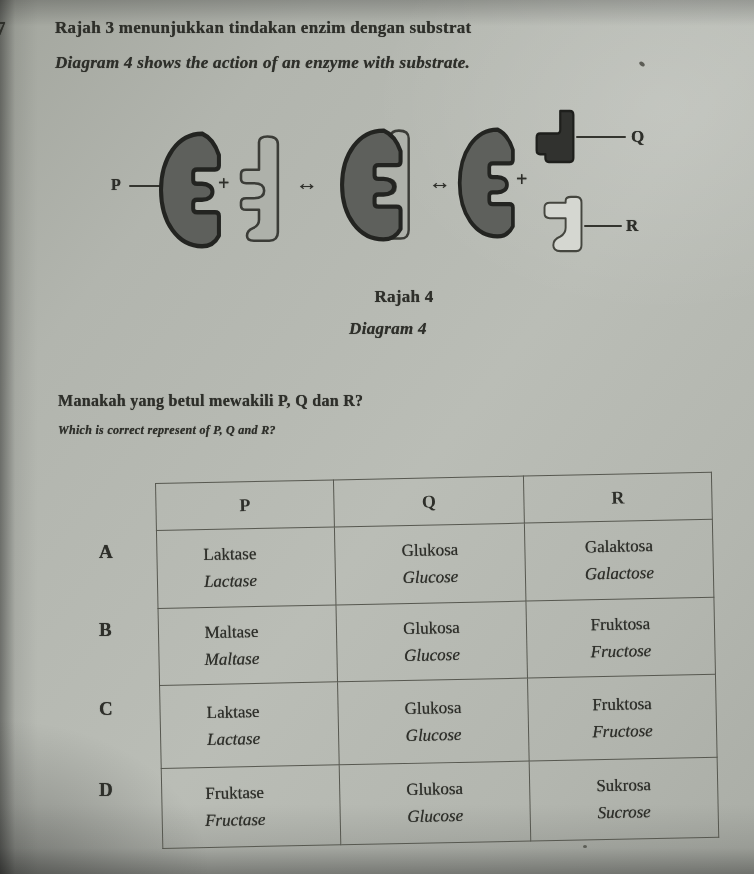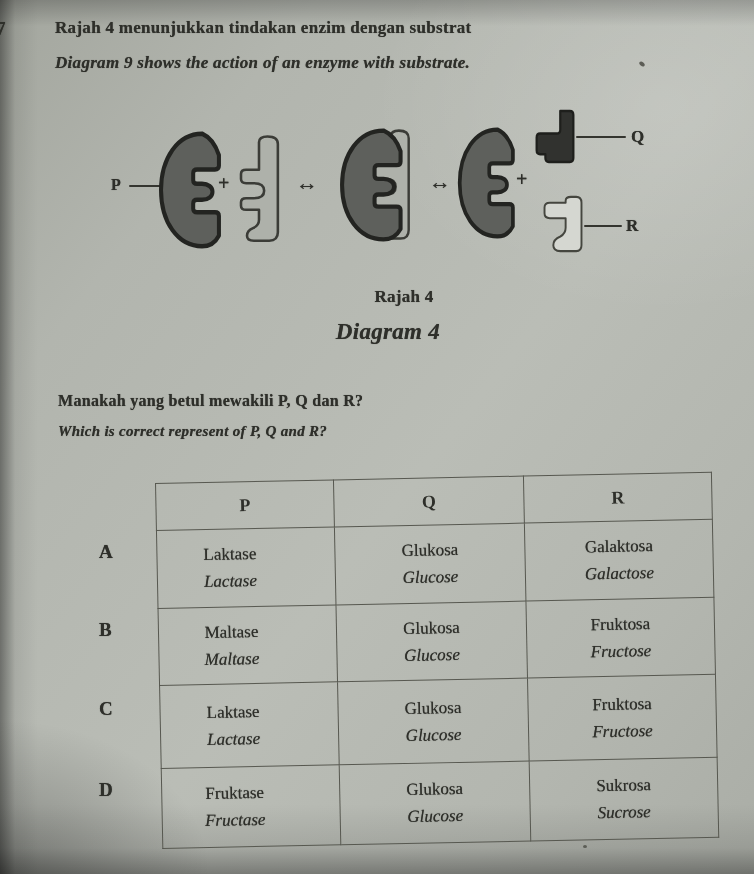--- a/index.html
+++ b/index.html
@@ -40,22 +40,22 @@
   .speck{position:absolute;background:#5c5d56;border-radius:50%;}
   svg{display:block;}
 </style>
 </head>
 <body>
 
 <div class="page">
 
   <div class="abs txt b" style="left:-4px;top:18px;font-size:19px;">7</div>
 
-  <div class="abs txt b" style="left:55px;top:18px;font-size:17px;">Rajah 4 menunjukkan tindakan enzim dengan substrat</div>
-  <div class="abs txt b i" style="left:55px;top:53px;font-size:17px;">Diagram 9 shows the action of an enzyme with substrate.</div>
+  <div class="abs txt b" style="left:55px;top:18px;font-size:17px;">Rajah 3 menunjukkan tindakan enzim dengan substrat</div>
+  <div class="abs txt b i" style="left:55px;top:53px;font-size:17px;">Diagram 4 shows the action of an enzyme with substrate.</div>
 
   <div class="abs" style="left:0;top:0;width:754px;height:290px;">
 
     <span class="abs txt lbl" style="left:111px;top:176px;">P</span>
     <div class="abs connector" style="left:129px;top:185px;width:32px;"></div>
 
     <svg class="abs" style="left:157px;top:131px;" width="74" height="118" viewBox="0 0 92 132" preserveAspectRatio="none">
       <path d="M 56 3 C 26 3, 5 30, 5 66 C 5 102, 26 129, 56 129 C 66 129, 73 124, 77 117 L 77 95 Q 77 91, 72 91 L 50 91 Q 45 91, 45 87 L 45 81 Q 45 77, 50 77 L 56 77 C 64 77, 69 73, 69 68 C 69 63, 64 59, 56 59 L 50 59 Q 45 59, 45 55 L 45 47 Q 45 43, 50 43 L 72 43 Q 77 43, 77 39 L 77 27 C 73 16, 66 7, 56 3 Z" stroke-width="5" stroke-linejoin="round" stroke="#232421" fill="#5e605c"></path>
     </svg>
 
@@ -87,24 +87,24 @@
     <span class="abs txt lbl" style="left:631px;top:127px;font-size:17px;">Q</span>
 
     <svg class="abs" style="left:541px;top:195px;" width="44" height="58" viewBox="0 0 50 60" preserveAspectRatio="none">
       <path d="M 34 2 Q 28 2, 28 6 L 28 8 L 10 8 Q 4 8, 4 13 L 4 19 Q 4 24, 10 24 L 28 24 L 28 34 Q 28 40, 22 43 Q 14 46, 14 52 Q 14 58, 22 58 L 40 58 Q 46 58, 46 52 L 46 8 Q 46 2, 40 2 Z" stroke-width="2.2" stroke-linejoin="round" stroke="#45463f" fill="#d5d7d1"></path>
     </svg>
     <div class="abs connector" style="left:584px;top:225px;width:38px;"></div>
     <span class="abs txt lbl" style="left:626px;top:216px;font-size:17px;">R</span>
   </div>
 
   <div class="abs txt b" style="left:316px;top:287px;width:176px;text-align:center;font-size:17px;">Rajah 4</div>
-  <div class="abs txt b i" style="left:300px;top:319px;width:176px;text-align:center;font-size:23px;">Diagram 4</div>
+  <div class="abs txt b i" style="left:300px;top:319px;width:176px;text-align:center;font-size:17px;">Diagram 4</div>
 
   <div class="abs txt b" style="left:58px;top:392px;font-size:16px;">Manakah yang betul mewakili P, Q dan R?</div>
-  <div class="abs txt b i" style="left:58px;top:423px;font-size:15px;">Which is correct represent of P, Q and R?</div>
+  <div class="abs txt b i" style="left:58px;top:423px;font-size:12px;">Which is correct represent of P, Q and R?</div>
 
   <div class="abs optLetter" style="left:99px;top:541px;">A</div>
   <div class="abs optLetter" style="left:99px;top:619px;">B</div>
   <div class="abs optLetter" style="left:99px;top:698px;">C</div>
   <div class="abs optLetter" style="left:99px;top:779px;">D</div>
 
   <div class="abs tbl-wrap">
     <table class="answers">
       <colgroup>
           <col class="c1">

